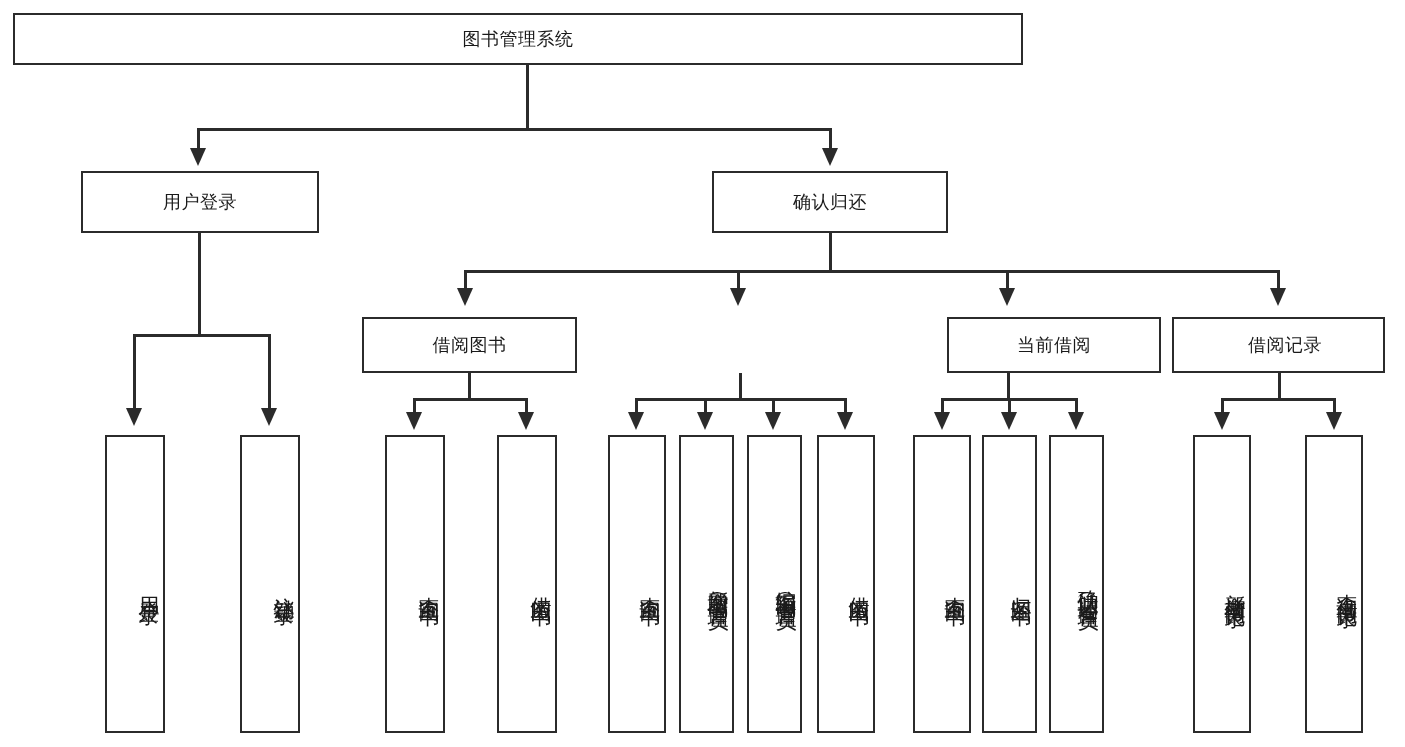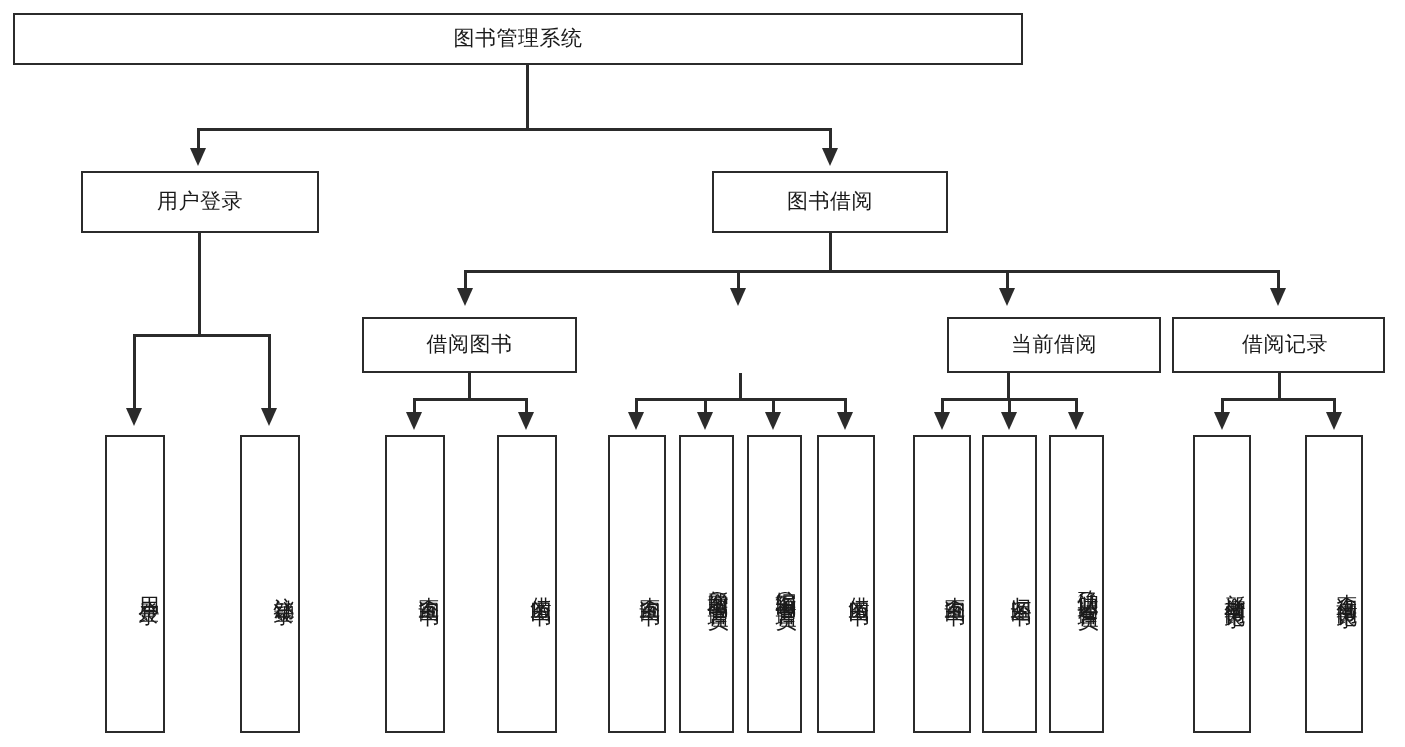--- a/index.html
+++ b/index.html
@@ -21,21 +21,21 @@
     position: absolute;
     box-sizing: border-box;
     border: 2.5px solid #2b2b2b;
     background: #ffffff;
     display: flex;
     align-items: center;
     justify-content: center;
     color: #1a1a1a;
   }
   .node.horiz {
-    font-size: 21px;
+    font-size: 18px;
     letter-spacing: 0.5px;
     line-height: 1.2;
   }
   .node.vert {
     writing-mode: vertical-rl;
     text-orientation: upright;
     font-size: 21px;
     letter-spacing: 3px;
     padding-top: 4px;
     align-items: flex-start;
@@ -88,21 +88,21 @@
   <div class="arrowhead" style="left:190px; top:148px;"></div>
 
   <div class="edge v" style="left:829px; top:128px; width:3px; height:24px;"></div>
   <div class="arrowhead" style="left:822px; top:148px;"></div>
 
   <div class="node horiz" style="left:81px; top:171px; width:238px; height:62px;">
     <span>用户登录</span>
   </div>
 
   <div class="node horiz" style="left:712px; top:171px; width:236px; height:62px;">
-    <span>图书借阅</span>
+    <span>确认归还</span>
   </div>
 
   <div class="edge v" style="left:198px; top:233px; width:3px; height:103px;"></div>
   <div class="edge h" style="left:133px; top:334px; width:137px; height:3px;"></div>
   <div class="edge v" style="left:133px; top:334px; width:3px; height:78px;"></div>
   <div class="arrowhead" style="left:126px; top:408px;"></div>
   <div class="edge v" style="left:268px; top:334px; width:3px; height:78px;"></div>
   <div class="arrowhead" style="left:261px; top:408px;"></div>
 
   <div class="node vert" style="left:105px; top:435px; width:60px; height:298px;">

